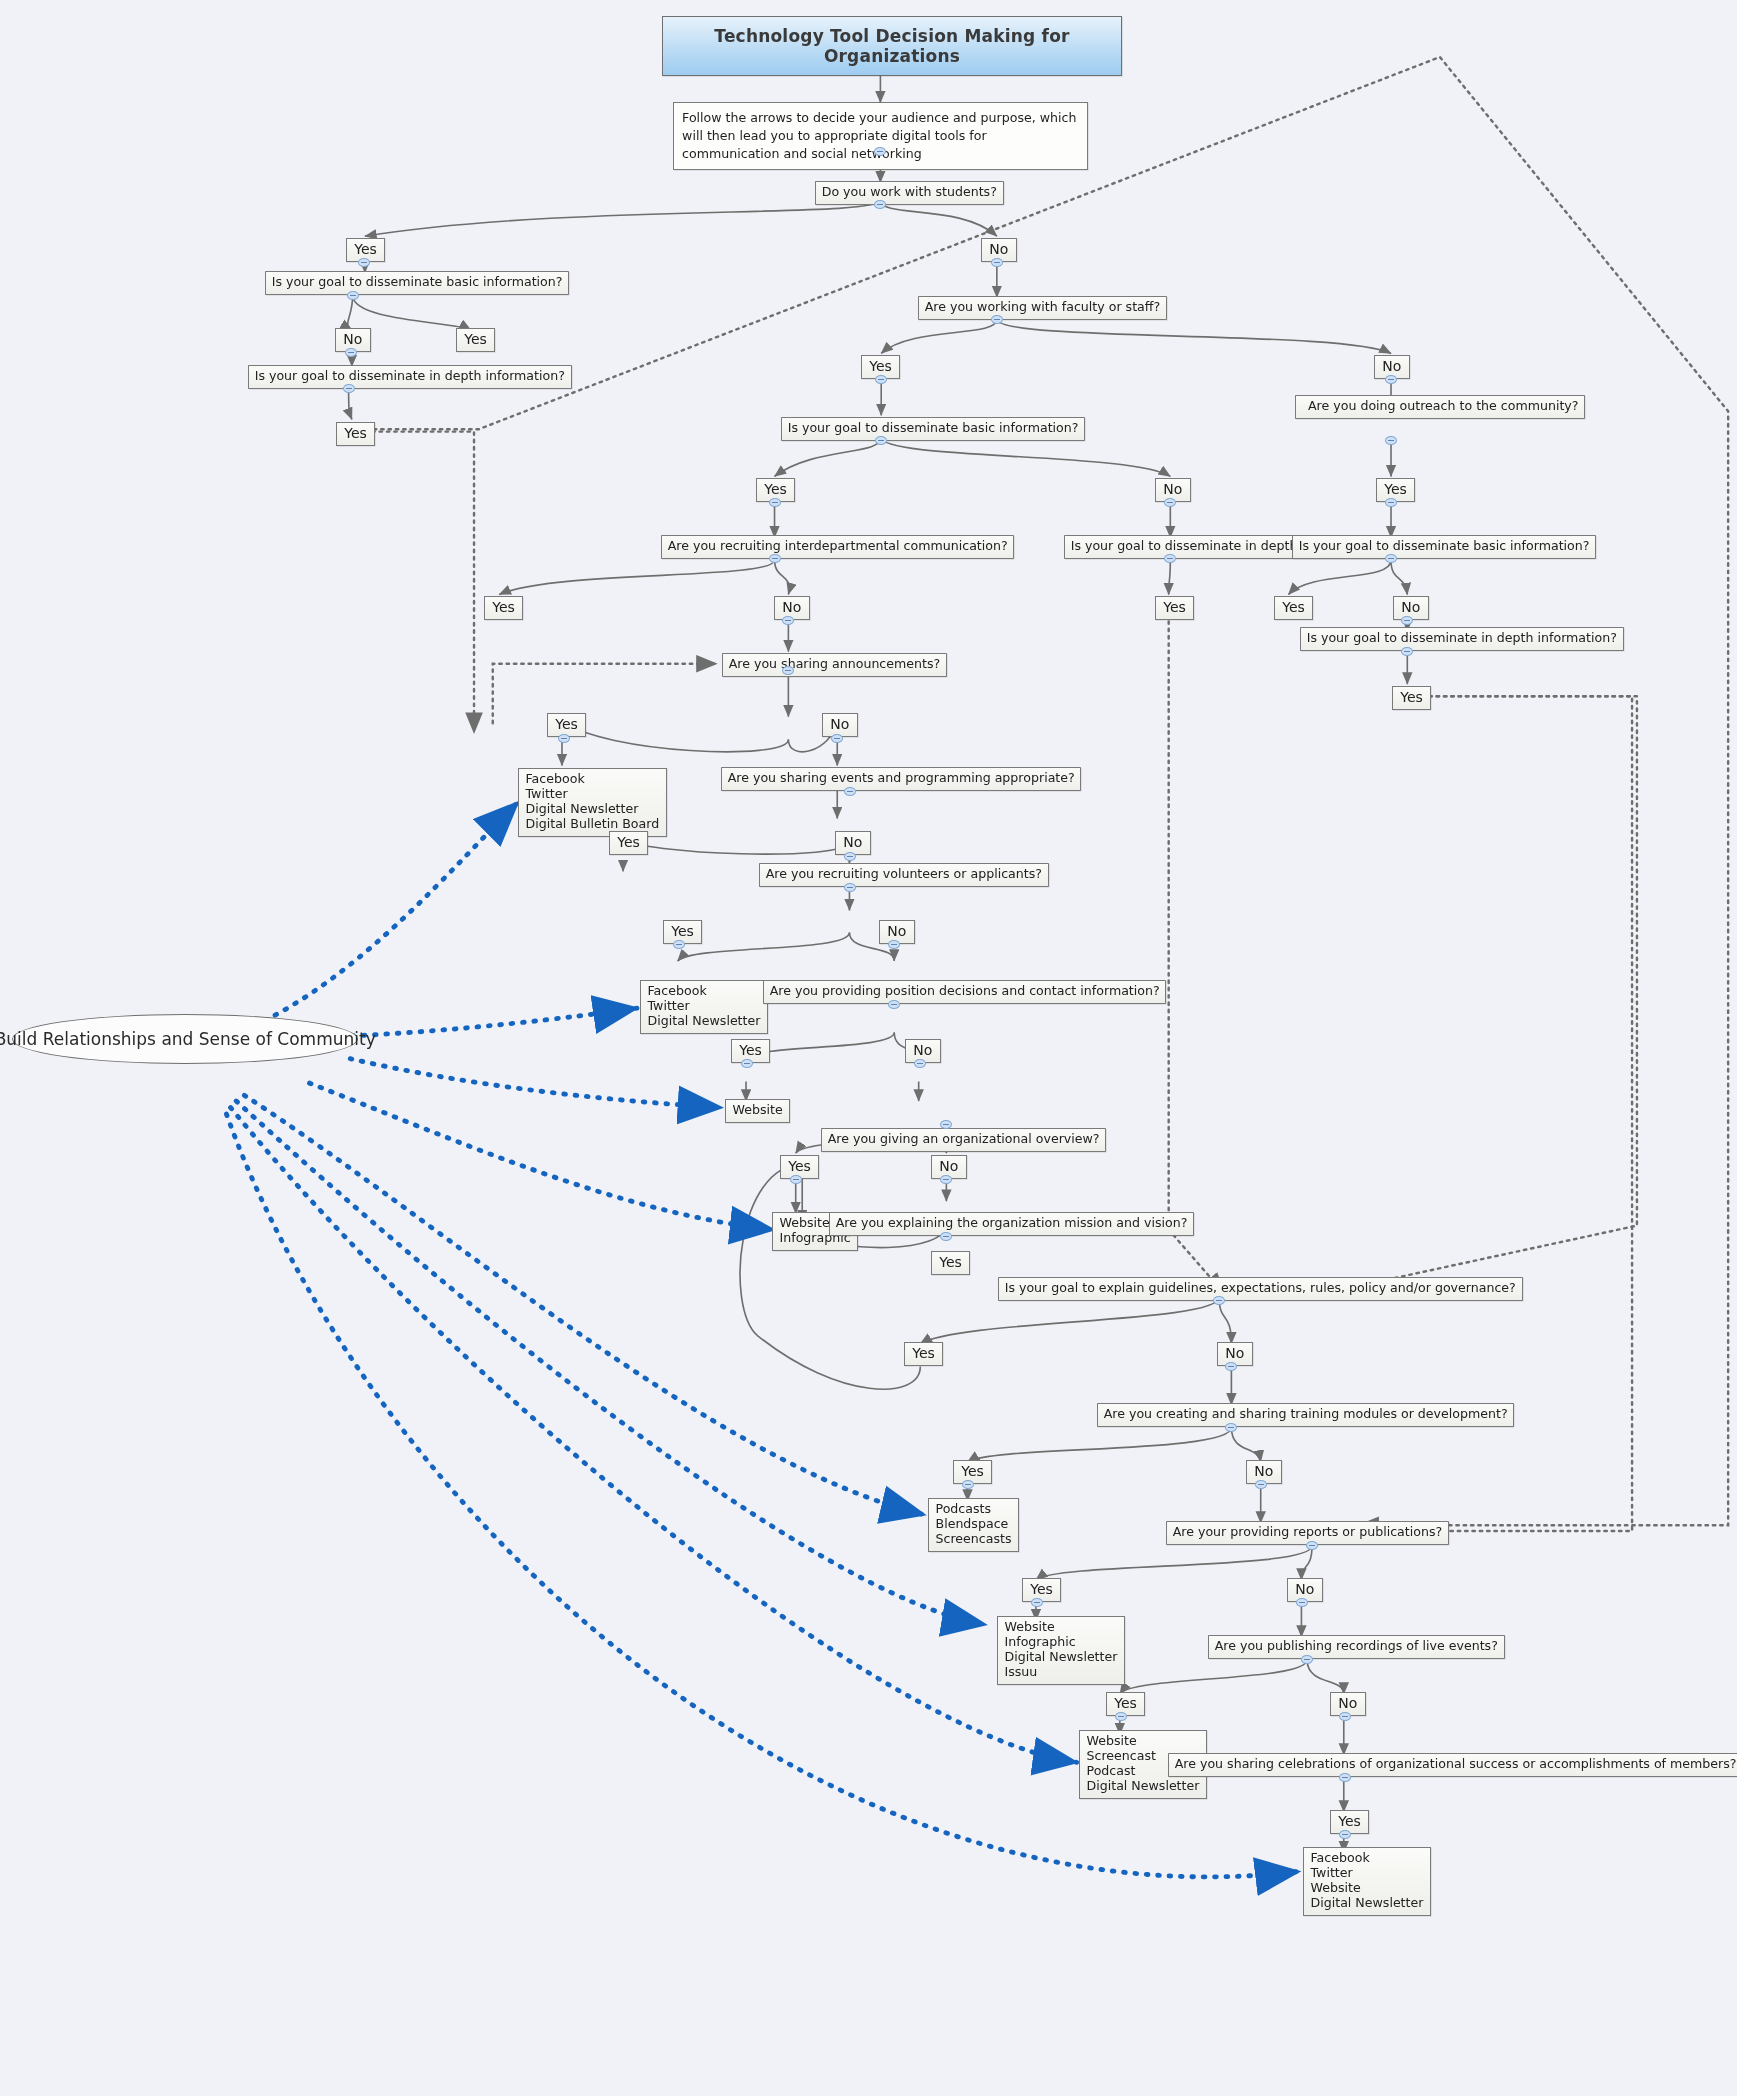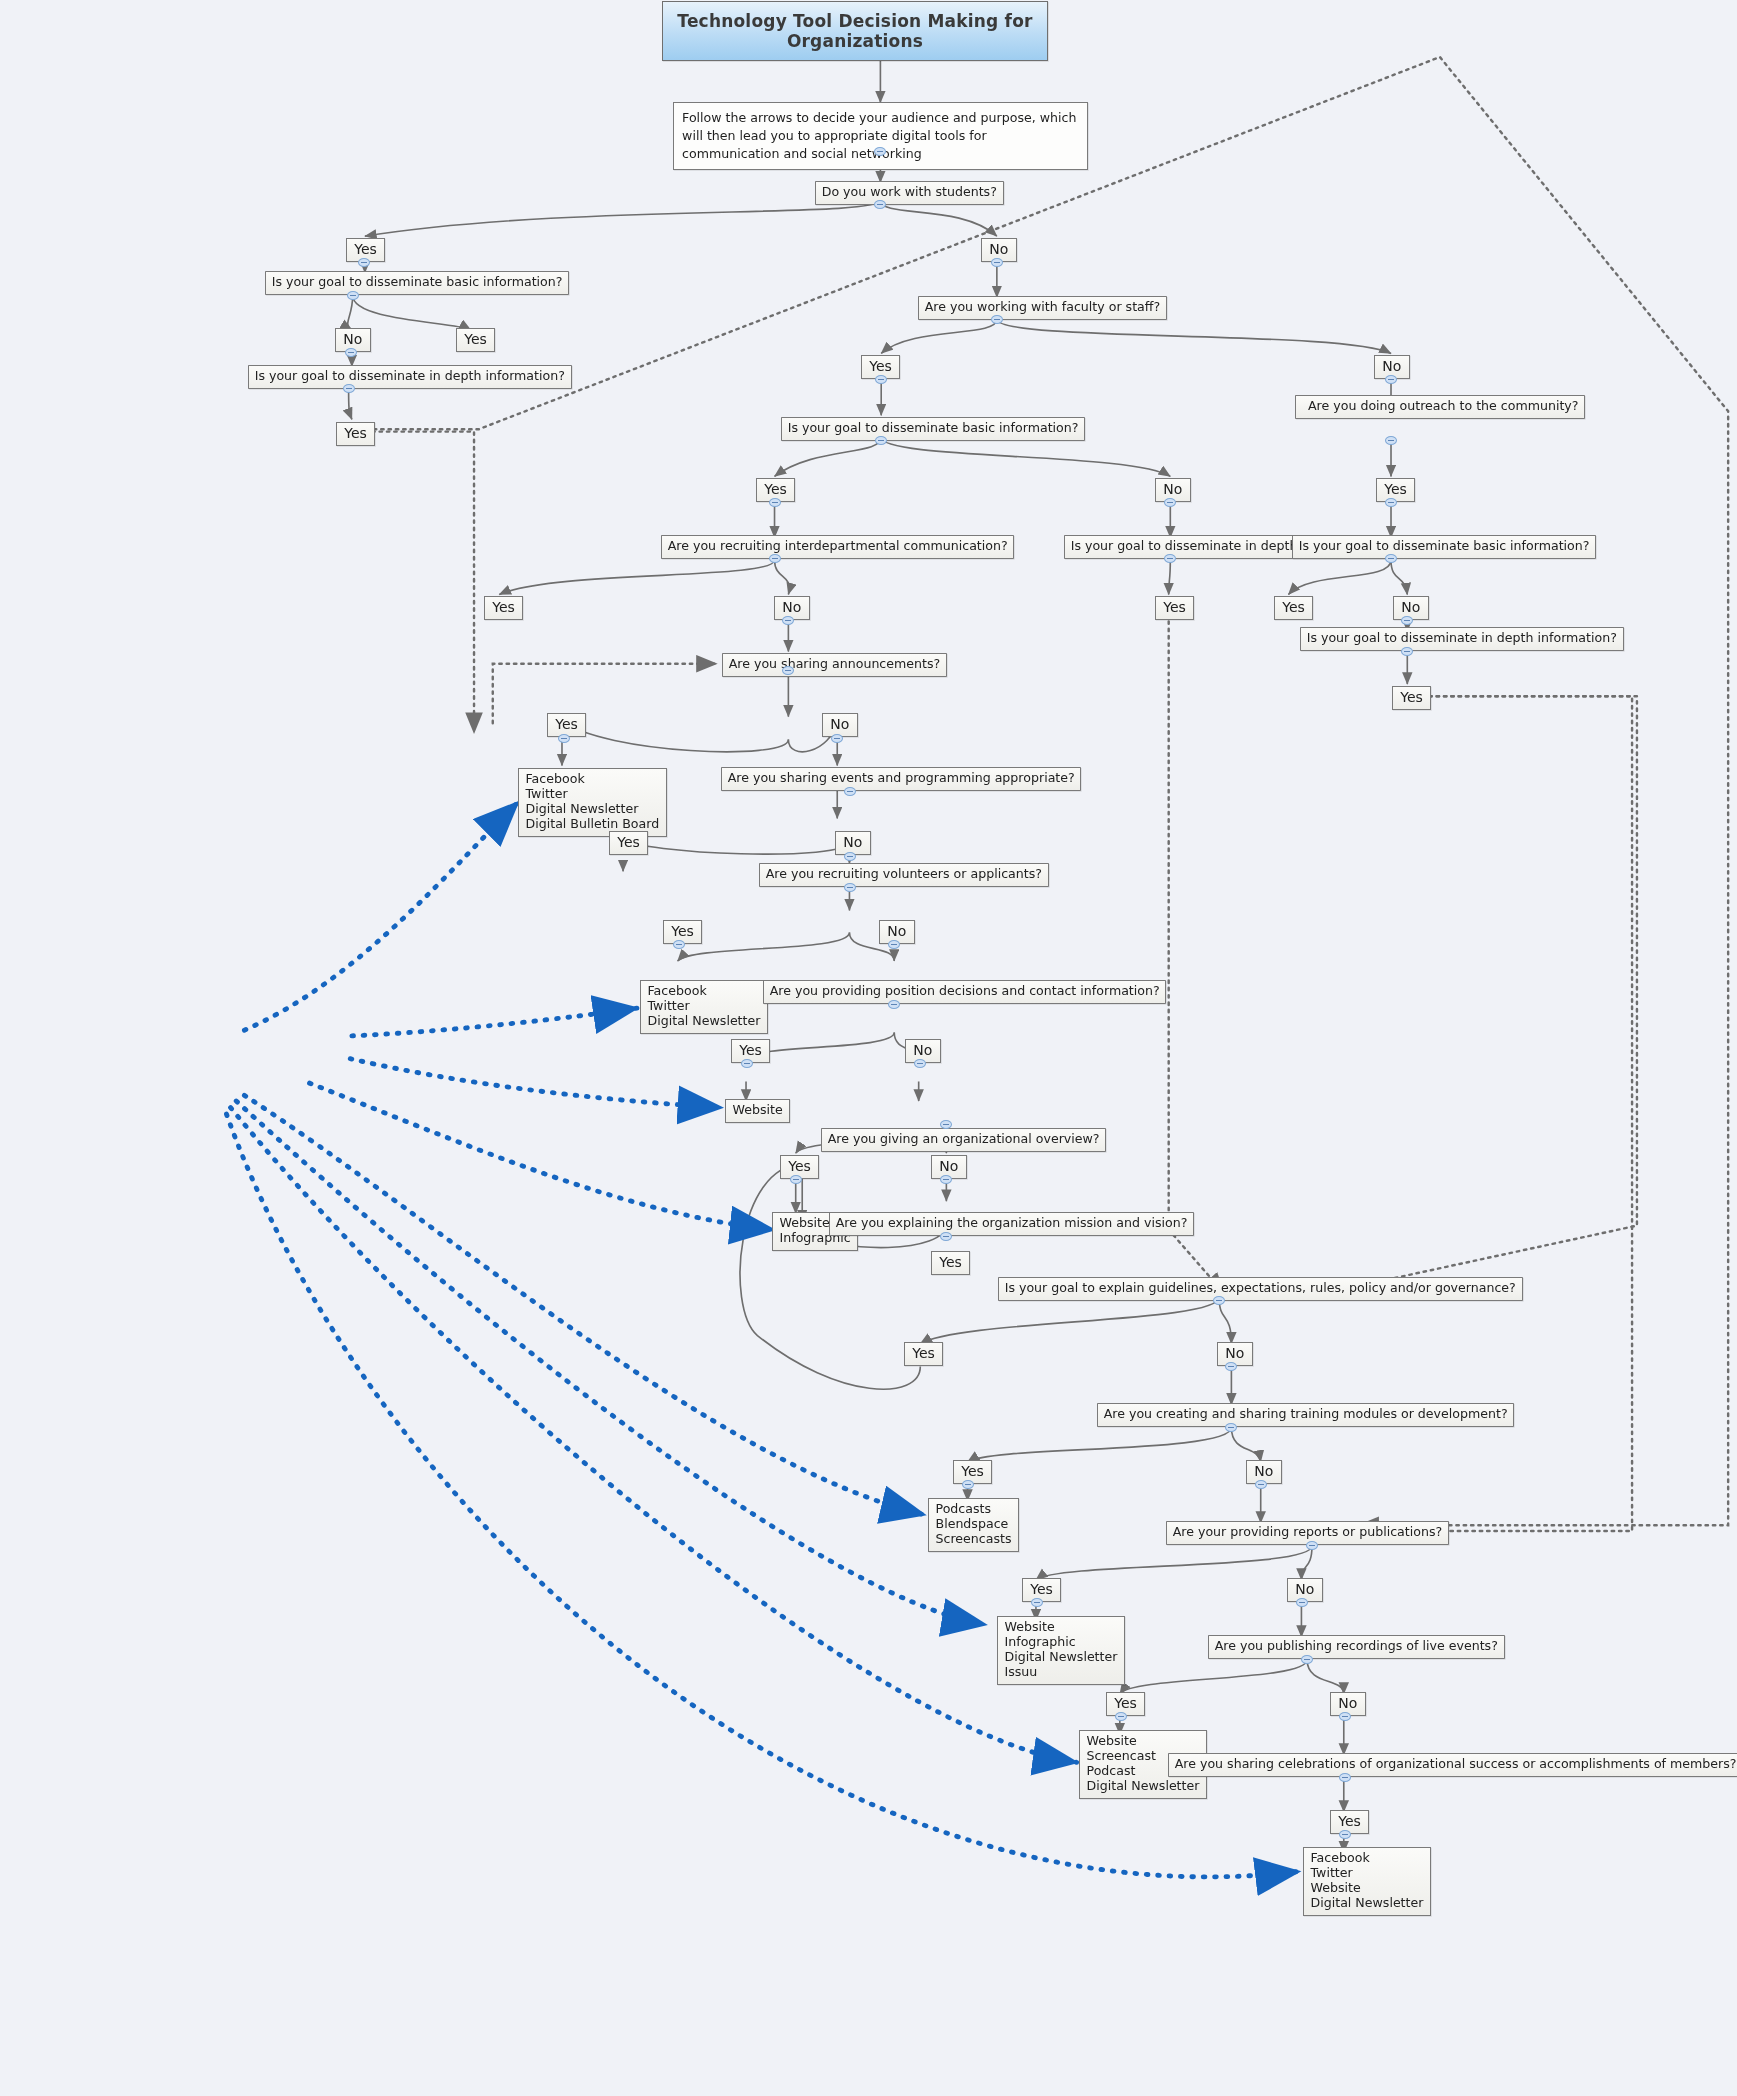--- a/index.html
+++ b/index.html
@@ -195,21 +195,21 @@
       <path d="M432,1272 C560,1266 700,1250 782,1238"></path>
       <path d="M430,1300 C560,1330 720,1350 886,1360"></path>
       <path d="M380,1330 C560,1400 760,1490 950,1510"></path>
       <path d="M300,1345 C540,1500 880,1800 1135,1860"></path>
       <path d="M290,1352 C560,1600 1000,1960 1210,1995"></path>
       <path d="M283,1360 C560,1700 1080,2130 1322,2164"></path>
       <path d="M278,1368 C450,1850 1000,2370 1595,2298"></path>
     </g>
   </svg>
 
-  <div class="title-box" style="left:662px;top:1px;width:386px;text-align:center;">Technology Tool Decision Making for Organizations</div>
+  <div class="title-box" style="left:662px;top:16px;width:460px;text-align:center;">Technology Tool Decision Making for Organizations</div>
 
   <div class="intro-box" style="left:673px;top:102px;width:415px;">Follow the arrows to decide your audience and purpose, which will then lead you to appropriate digital tools for communication and social networking</div>
   <div class="collapse" style="left:874px;top:147px;"></div>
 
   <div class="node q" style="left:815px;top:181px;">Do you work with students?</div>
   <div class="collapse" style="left:874px;top:200px;"></div>
 
   <div class="node yn" style="left:346px;top:238px;">Yes</div>
   <div class="collapse" style="left:358px;top:258px;"></div>
   <div class="node yn" style="left:981px;top:238px;">No</div>
@@ -376,15 +376,16 @@
   <div class="collapse" style="left:1339px;top:1773px;"></div>
 
   <div class="node yn" style="left:1330px;top:1810px;">Yes</div>
   <div class="collapse" style="left:1339px;top:1830px;"></div>
 
   <div class="node tools" style="left:1303px;top:1847px;">Facebook
 Twitter
 Website
 Digital Newsletter</div>
 
+  <div class="ellipse-node" style="left:12.2px;top:1014px;width:346px;height:50px;">Build Relationships and Sense of Community</div>
 
 </div>
 
 
 </body></html>

